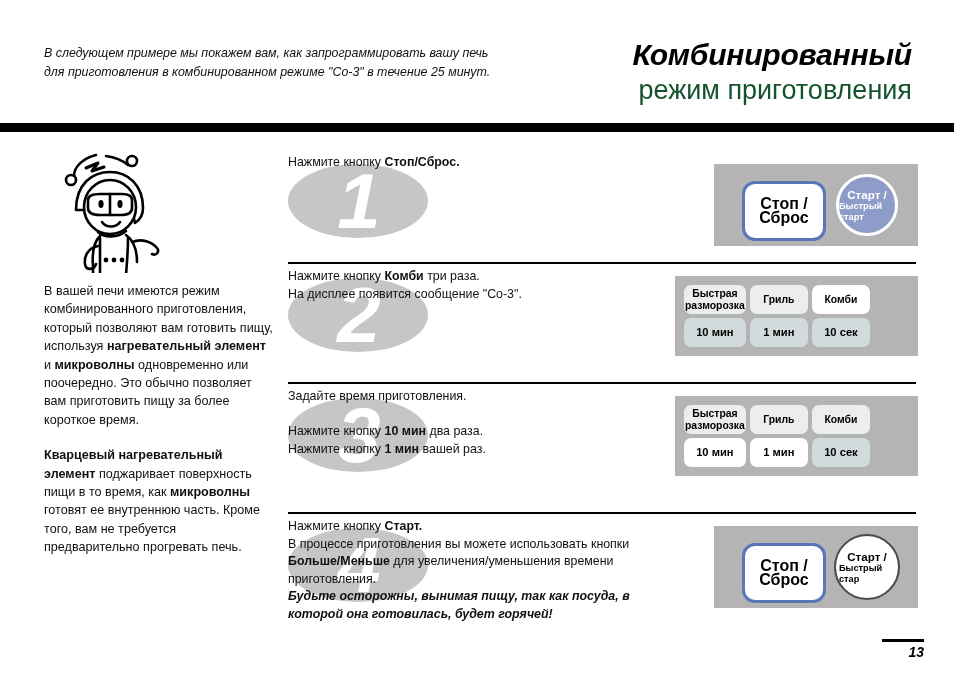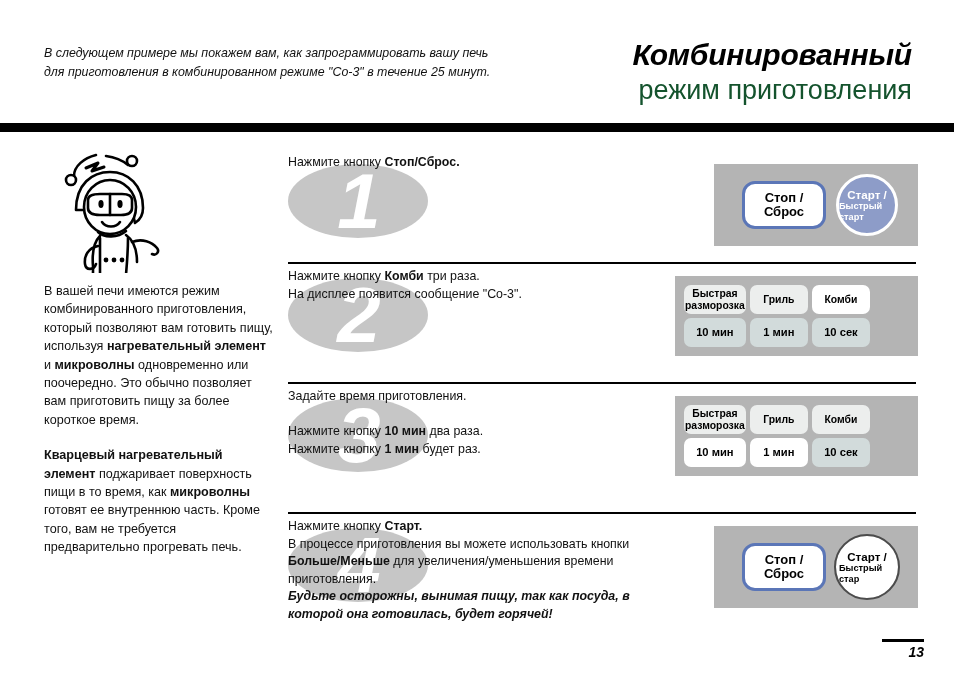--- a/index.html
+++ b/index.html
@@ -71,24 +71,24 @@
   .divider{
     height:2px;background:#000;width:628px;margin:0;
   }
 
   
   .panel{
     position:absolute;background:#b4b4b4;
   }
   .panel-a{width:204px;height:82px;padding:0;}
   .btn-stop{
-    position:absolute;left:28px;top:17px;width:84px;height:48px;
+    position:absolute;left:28px;top:17px;width:84px;height:60px;
     background:#ffffff;border:3px solid #5b76b7;border-radius:13px;
     display:flex;align-items:center;justify-content:center;text-align:center;
-    font-size:13px;font-weight:bold;line-height:14.5px;color:#000;
+    font-size:16px;font-weight:bold;line-height:14.5px;color:#000;
     box-sizing:border-box;
   }
   .btn-start{
     position:absolute;left:122px;top:10px;width:62px;height:62px;border-radius:50%;
     display:flex;flex-direction:column;align-items:center;justify-content:center;
     box-sizing:border-box;
   }
   .btn-start.off{background:#8d9cc8;border:3px solid #ffffff;}
   .btn-start.on{background:#ffffff;border:3px solid #ffffff;outline:2px solid #4c4c4c;}
   .btn-start.off .l1{color:#fff;font-size:11.6px;font-weight:bold;line-height:13px;}
@@ -239,21 +239,21 @@
       <div class="divider"></div>
       <div class="step" style="position: relative; height: 128px;">
         <div class="wm" style="top: 14px;">
           <div class="ell"></div>
           <div class="num">3</div>
         </div>
         <div class="step-text">
           <div class="ln"><span>Задайте время приготовления.</span></div>
           <div class="ln">&nbsp;</div>
           <div class="ln"><span>Нажмите кнопку </span><b>10 мин</b><span> два раза.</span></div>
-          <div class="ln"><span>Нажмите кнопку </span><b>1 мин</b><span> будет раз.</span></div>
+          <div class="ln"><span>Нажмите кнопку </span><b>1 мин</b><span> вашей раз.</span></div>
         </div>
         <div class="panel panel-b" style="position: absolute; right: 0px; top: 12px; background: rgb(180, 180, 180);">
           <div class="keygrid">
             <div class="key top">
               <span>Быстрая разморозка</span>
             </div>
             <div class="key top">
               <span>Гриль</span>
             </div>
             <div class="key top">

